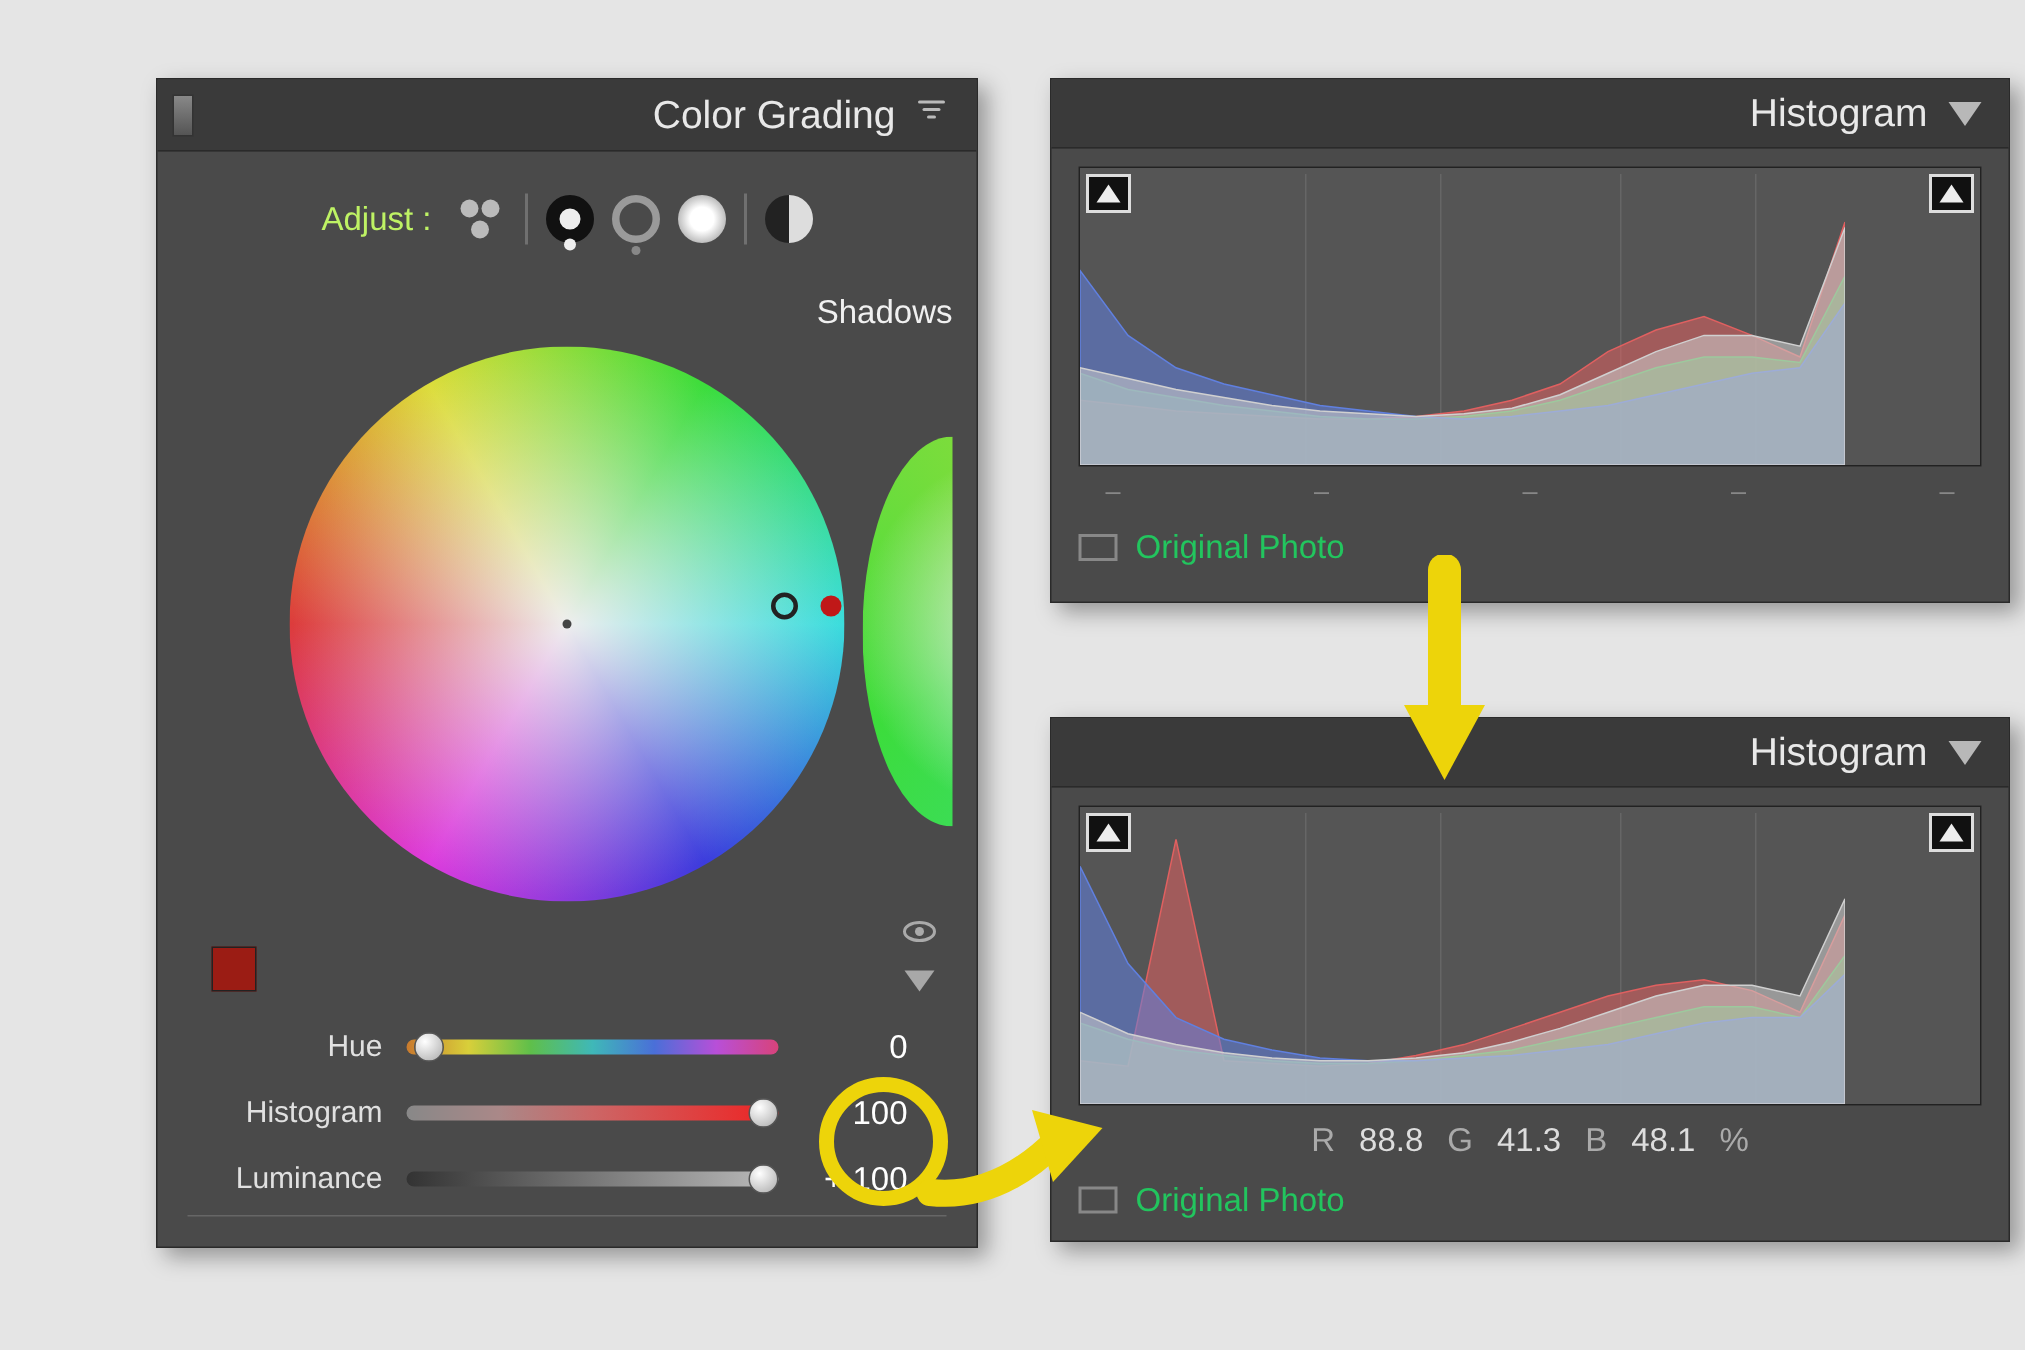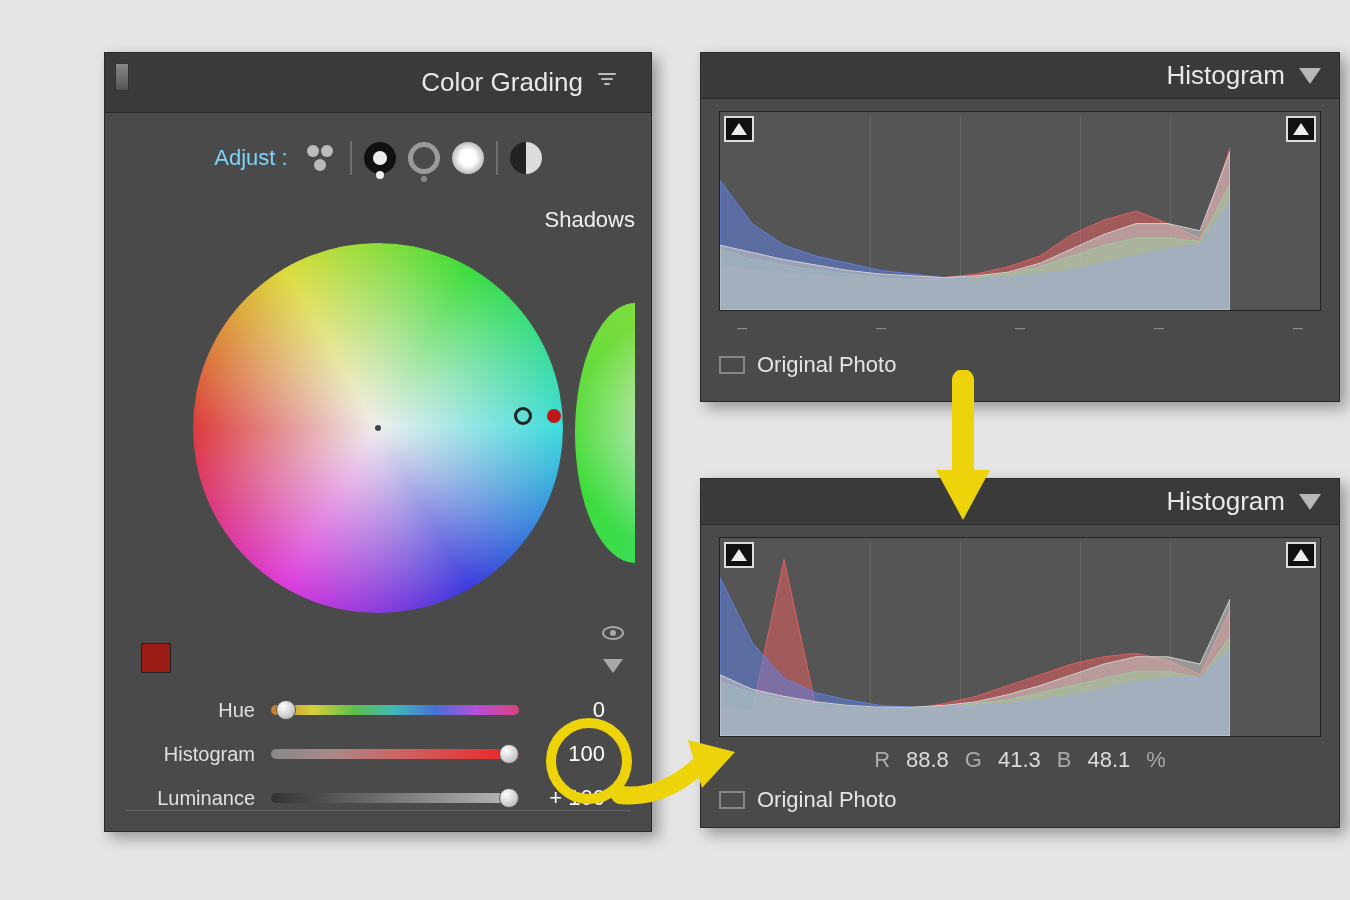--- a/index.html
+++ b/index.html
@@ -16,42 +16,42 @@
     position: absolute;
     background: #4a4a4a;
     border: 1px solid #2a2a2a;
     box-shadow: 6px 6px 14px rgba(0,0,0,0.35);
     color: #d8d8d8;
   }
 
   
   .cg-panel { left: 104px; top: 52px; width: 548px; height: 780px; overflow: hidden; }
   .cg-header {
-    height: 60px;
+    height: 48px;
     background: #3a3a3a;
     display: flex;
     align-items: center;
     justify-content: flex-end;
-    padding: 0 34px;
+    padding: 0 20px;
     border-bottom: 1px solid #2a2a2a;
     gap: 14px;
     position: relative;
   }
   .cg-handle { position:absolute; left:10px; top:10px; width:14px; height:28px; background:linear-gradient(#888,#555); border:1px solid #333; }
   .cg-title { font-size: 26px; color: #e8e8e8; font-weight: 400; }
   .filter-icon { width:20px; height:20px; display:flex; flex-direction:column; align-items:center; gap:3px; }
   .filter-icon span { display:block; background:#bbb; height:2px; border-radius:1px; }
   .filter-icon span:nth-child(1){width:18px;}
   .filter-icon span:nth-child(2){width:12px;}
   .filter-icon span:nth-child(3){width:6px;}
 
   .cg-body { padding: 20px 16px 0 16px; position: relative; }
 
   .adjust-row { display:flex; align-items:center; justify-content:center; gap:14px; margin-top:8px; margin-bottom:10px; }
-  .adjust-label { font-size:22px; color:#7dd3fc; }
+  .adjust-label { font-size:22px; color:#bef264; }
 
   .mode-group { display:flex; align-items:center; gap:12px; }
   .divider-v { width:2px; height:34px; background:#707070; }
 
   .mode-btn { width:32px; height:32px; border-radius:50%; position:relative; }
   .mode-triple { display:flex; flex-wrap:wrap; width:36px; height:32px; align-content:center; justify-content:center; gap:2px;}
   .mode-triple .dot { width:12px; height:12px; border-radius:50%; background:#bbb; }
 
   .mode-shadows { background:#eee; border:9px solid #111; }
   .mode-shadows::after { content:""; position:absolute; width:8px;height:8px; border-radius:50%; background:#eee; left:50%; top:calc(100% + 6px); transform:translateX(-50%);}
@@ -122,21 +122,21 @@
   .clip-right { right:4px; }
   .clip-tri { width:0;height:0; border-left:8px solid transparent; border-right:8px solid transparent; border-bottom:12px solid #eee;}
   .hist-grid { position:absolute; inset:0; pointer-events:none; }
   .hist-grid div { position:absolute; top:4px; bottom:0; width:1px; background:#666; }
 
   .hist-svg { position:absolute; left:0; right:0; bottom:0; height:180px; }
 
   .zone-row { display:flex; justify-content:space-between; padding:6px 18px 0 18px; color:#888; font-size:18px; }
   .rgb-row { display:flex; justify-content:center; gap:16px; padding:10px 0 0 0; font-size:22px; color:#ddd; }
   .rgb-row .ch { color:#aaa; }
-  .orig-row { display:flex; align-items:center; gap:12px; padding:14px 18px; font-size:22px; color:#e5e5e5; }
+  .orig-row { display:flex; align-items:center; gap:12px; padding:14px 18px; font-size:22px; color:#22c55e; }
   .orig-box { width:26px; height:18px; border:2px solid #888; }
 
   
   .anno-circle {
     position:absolute; width:86px;height:86px; border:10px solid #edd40a; border-radius:50%;
     left:546px; top:718px; pointer-events:none;
   }
   .anno-arrow { position:absolute; pointer-events:none; }
 </style>
 </head>

